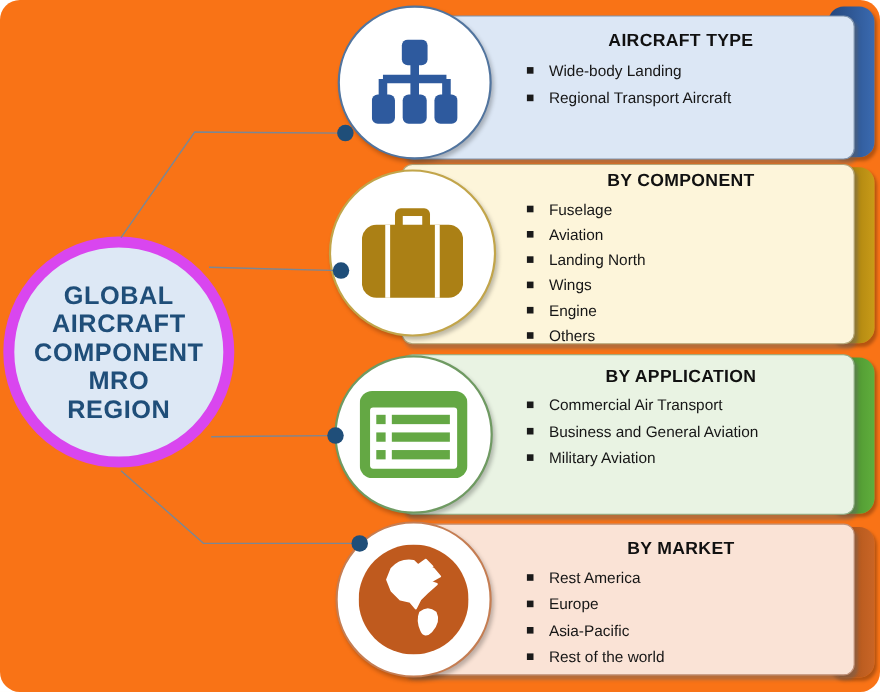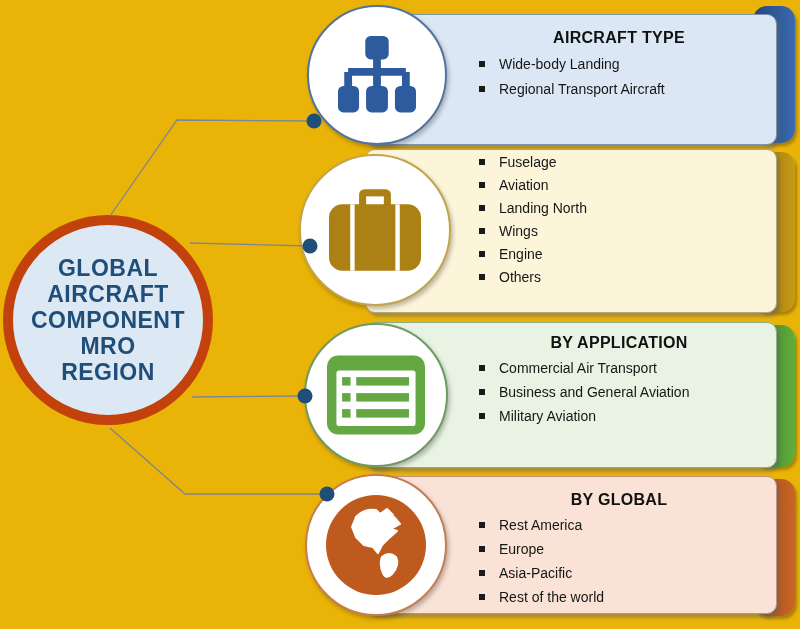--- a/index.html
+++ b/index.html
@@ -1,25 +1,26 @@
 <!DOCTYPE html>
 <html><head>
 <meta charset="utf-8">
 <style>
   html,body{margin:0;padding:0;background:#fff;}
   .stage{
-    position:relative;width:800px;height:629px;overflow:hidden;background:#eab308;
+    position:relative;width:800px;height:629px;overflow:hidden;background:#f97316;
     font-family:"Liberation Sans","DejaVu Sans",sans-serif;
+    border-radius:18px;
   }
   
   .connectors{position:absolute;left:0;top:0;width:800px;height:629px;z-index:5;pointer-events:none;}
   
   .center-circle{
     position:absolute;left:3px;top:215px;width:210px;height:210px;box-sizing:border-box;
-    border:10px solid #c2410c;border-radius:50%;background:#dde8f5;z-index:4;
+    border:10px solid #d946ef;border-radius:50%;background:#dde8f5;z-index:4;
     display:flex;align-items:center;justify-content:center;text-align:center;
   }
   .center-circle .title{
     color:#1f4e79;font-weight:bold;font-size:23px;line-height:26px;letter-spacing:.5px;
   }
   
   .spine{position:absolute;left:753px;width:42px;border-radius:14px;z-index:1;box-shadow:2px 3px 3px rgba(0,0,0,.28);}
   .spine1{top:6px;height:137px;background:linear-gradient(to right,#24467b,#3a6ab0);}
   .spine2{top:152px;height:160px;background:linear-gradient(to right,#8f6a06,#c89b18);}
   .spine3{top:325px;height:142px;background:linear-gradient(to right,#3f7d26,#5fae3c);}
@@ -71,41 +72,42 @@
 
   <div class="card card1">
     <h3>AIRCRAFT TYPE</h3>
     <ul>
       <li>Wide-body Landing</li>
       <li>Regional Transport Aircraft</li>
     </ul>
   </div>
 
   <div class="card card2">
+    <h3>BY COMPONENT</h3>
     <ul>
       <li>Fuselage</li>
       <li>Aviation</li>
       <li>Landing North</li>
       <li>Wings</li>
       <li>Engine</li>
       <li>Others</li>
     </ul>
   </div>
 
   <div class="card card3">
     <h3>BY APPLICATION</h3>
     <ul>
       <li>Commercial Air Transport</li>
       <li>Business and General Aviation</li>
       <li>Military Aviation</li>
     </ul>
   </div>
 
   <div class="card card4">
-    <h3>BY GLOBAL</h3>
+    <h3>BY MARKET</h3>
     <ul>
       <li>Rest America</li>
       <li>Europe</li>
       <li>Asia-Pacific</li>
       <li>Rest of the world</li>
     </ul>
   </div>
 
   <div class="icon-circle ic1">
     <svg width="78" height="78" viewBox="0 0 100 100">

